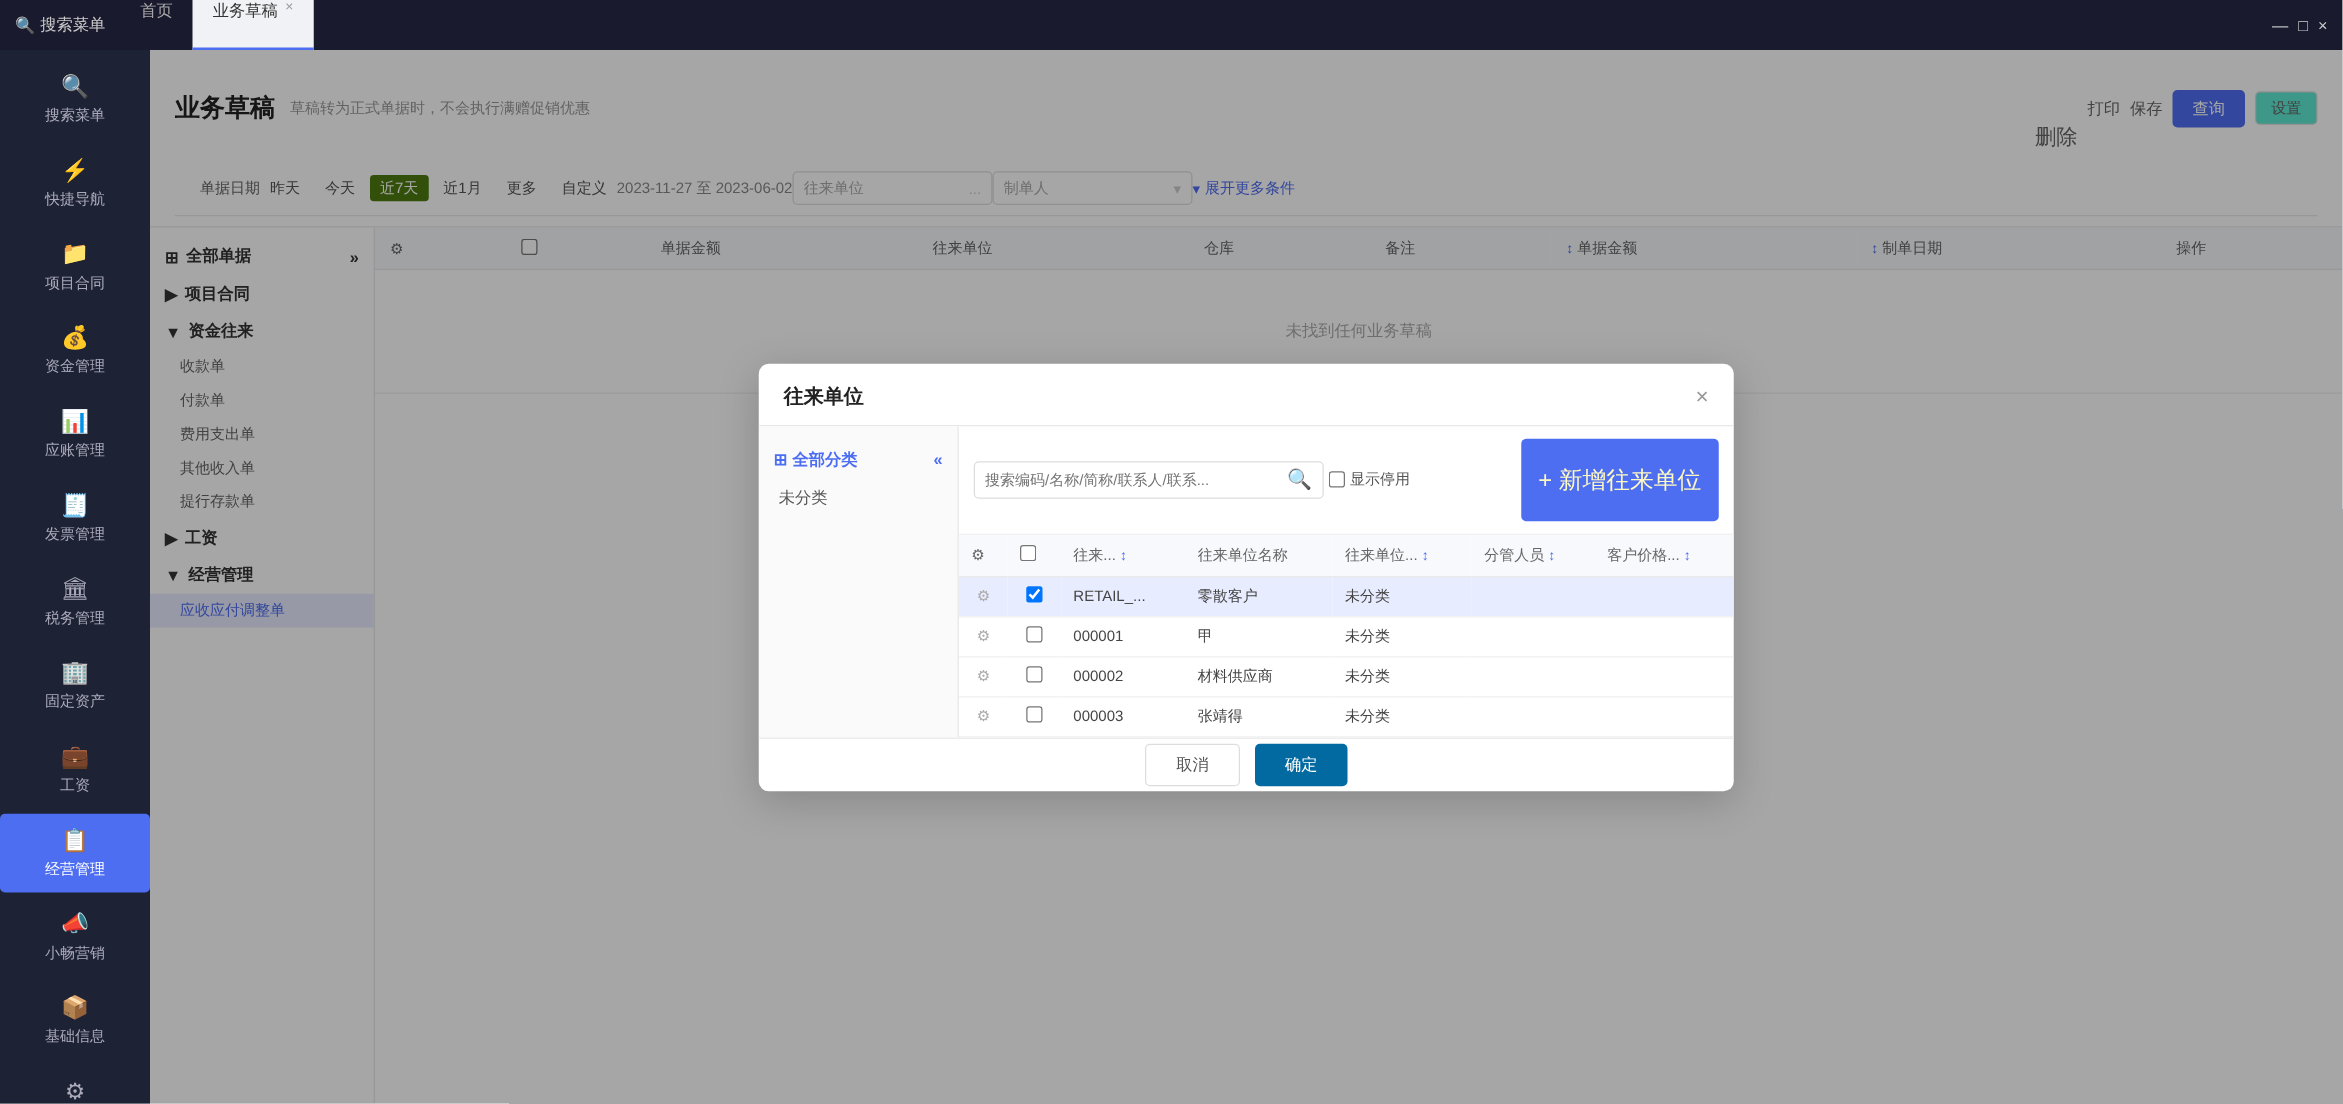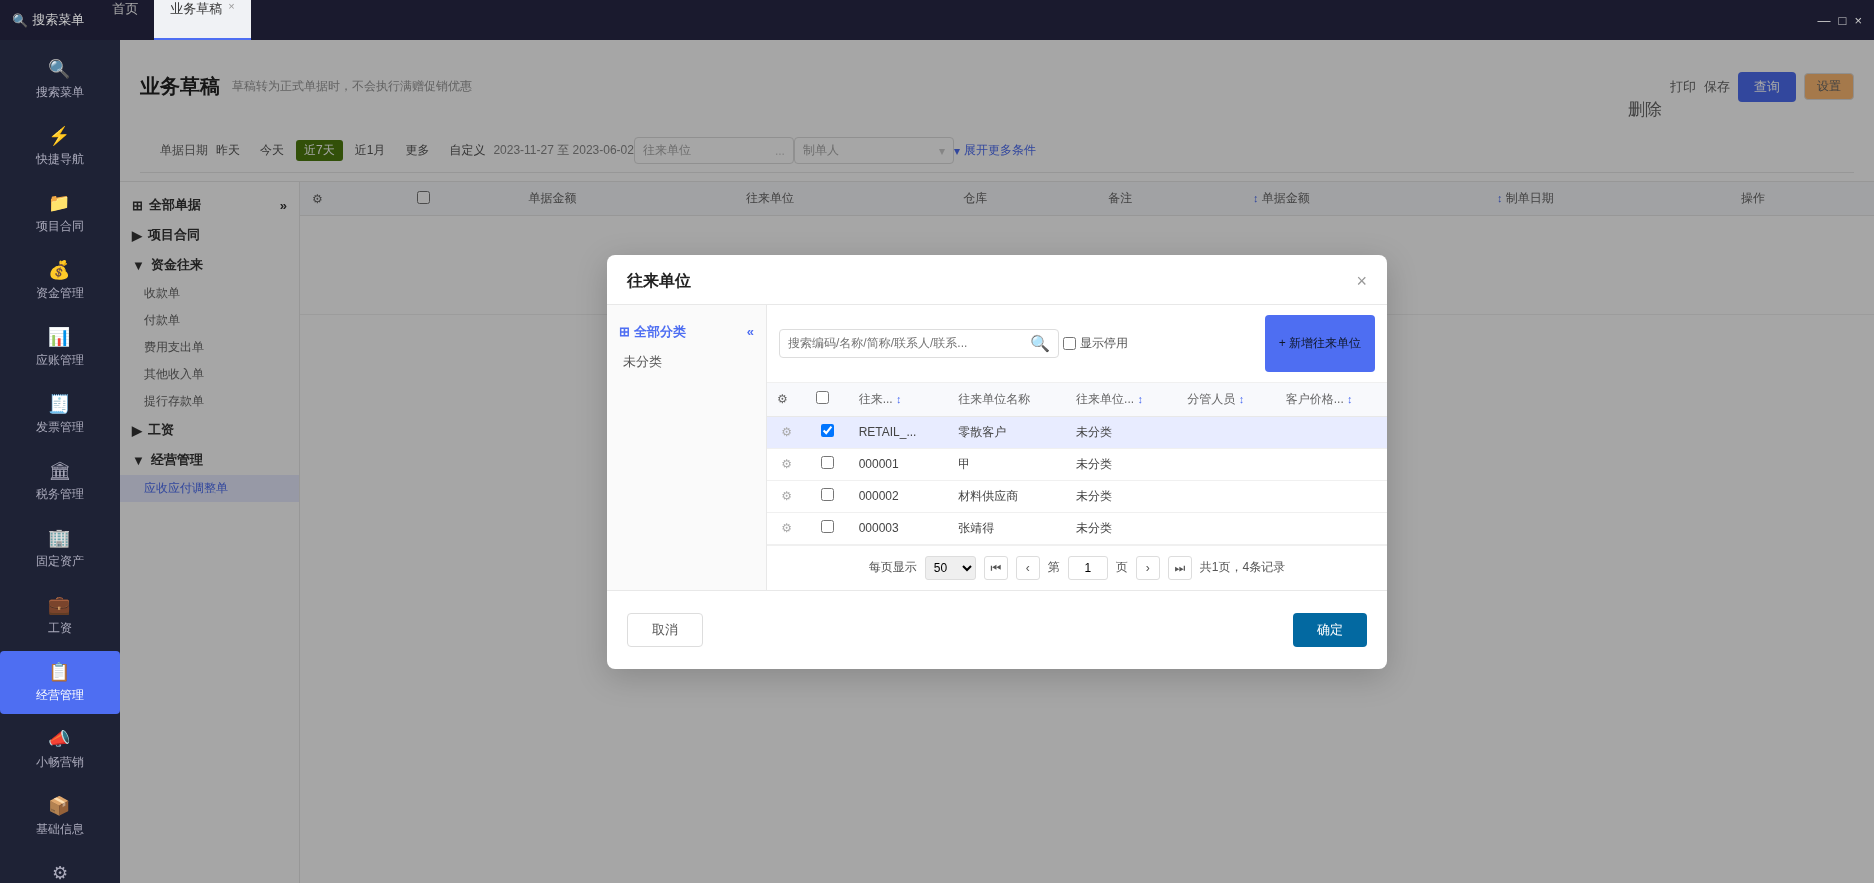--- a/index.html
+++ b/index.html
@@ -130,21 +130,21 @@
     .btn-query {
       background: #4e6ef2;
       color: #fff;
       border: none;
       padding: 6px 16px;
       border-radius: 4px;
       font-size: 13px;
       cursor: pointer;
     }
     .btn-settings {
-      background: #fdba74;
+      background: #5eead4;
       color: #666;
       border: 1px solid #ddd;
       padding: 4px 12px;
       border-radius: 4px;
       font-size: 12px;
       cursor: pointer;
     }
 
     
     .filter-row {
@@ -344,25 +344,25 @@
       display: flex;
       align-items: center;
       gap: 4px;
       font-size: 12px;
       color: #555;
       white-space: nowrap;
     }
     .btn-add-partner {
       margin-left: auto;
       background: #4e6ef2;
-      color: #0f172a;
+      color: #fef9c3;
       border: none;
       padding: 20px 14px;
       border-radius: 4px;
-      font-size: 12px;
+      font-size: 19px;
       cursor: pointer;
       white-space: nowrap;
     }
     .modal-table {
       width: 100%;
       border-collapse: collapse;
       font-size: 12px;
     }
     .modal-table th {
       background: #f8f9fc;
@@ -419,23 +419,23 @@
     .per-page-select {
       height: 24px;
       border: 1px solid #ddd;
       border-radius: 3px;
       font-size: 12px;
       padding: 0 4px;
       outline: none;
     }
     .modal-footer {
       display: flex;
-      justify-content: space-between;
+      justify-content: center;
       gap: 12px;
-      padding: 22px 20px;
+      padding: 4px 20px;
       border-top: 1px solid #e8e8e8;
     }
     .btn-cancel {
       padding: 7px 24px;
       border: 1px solid #ddd;
       border-radius: 4px;
       background: #fff;
       color: #555;
       font-size: 13px;
       cursor: pointer;
@@ -713,35 +713,20 @@
       <td>000003</td>
       <td>张靖得</td>
       <td>未分类</td>
       <td></td>
       <td></td>
     </tr>
                   </tbody>
               </table>
             </div>
 
-            <div class="modal-pagination">
-              <span>每页显示</span>
-              <select class="per-page-select">
-                <option>50</option>
-                <option>100</option>
-              </select>
-              <div class="page-btn">⏮</div>
-              <div class="page-btn">‹</div>
-              <span>第</span>
-              <input class="page-input" type="text" value="1" style="">
-              <span>页</span>
-              <div class="page-btn">›</div>
-              <div class="page-btn">⏭</div>
-              <span>共1页，4条记录</span>
-            </div>
           </div>
         </div>
 
         <div class="modal-footer">
           <button class="btn-cancel">取消</button>
           <button class="btn-confirm">确定</button>
         </div>
       </div>
     </div>
   </div>

